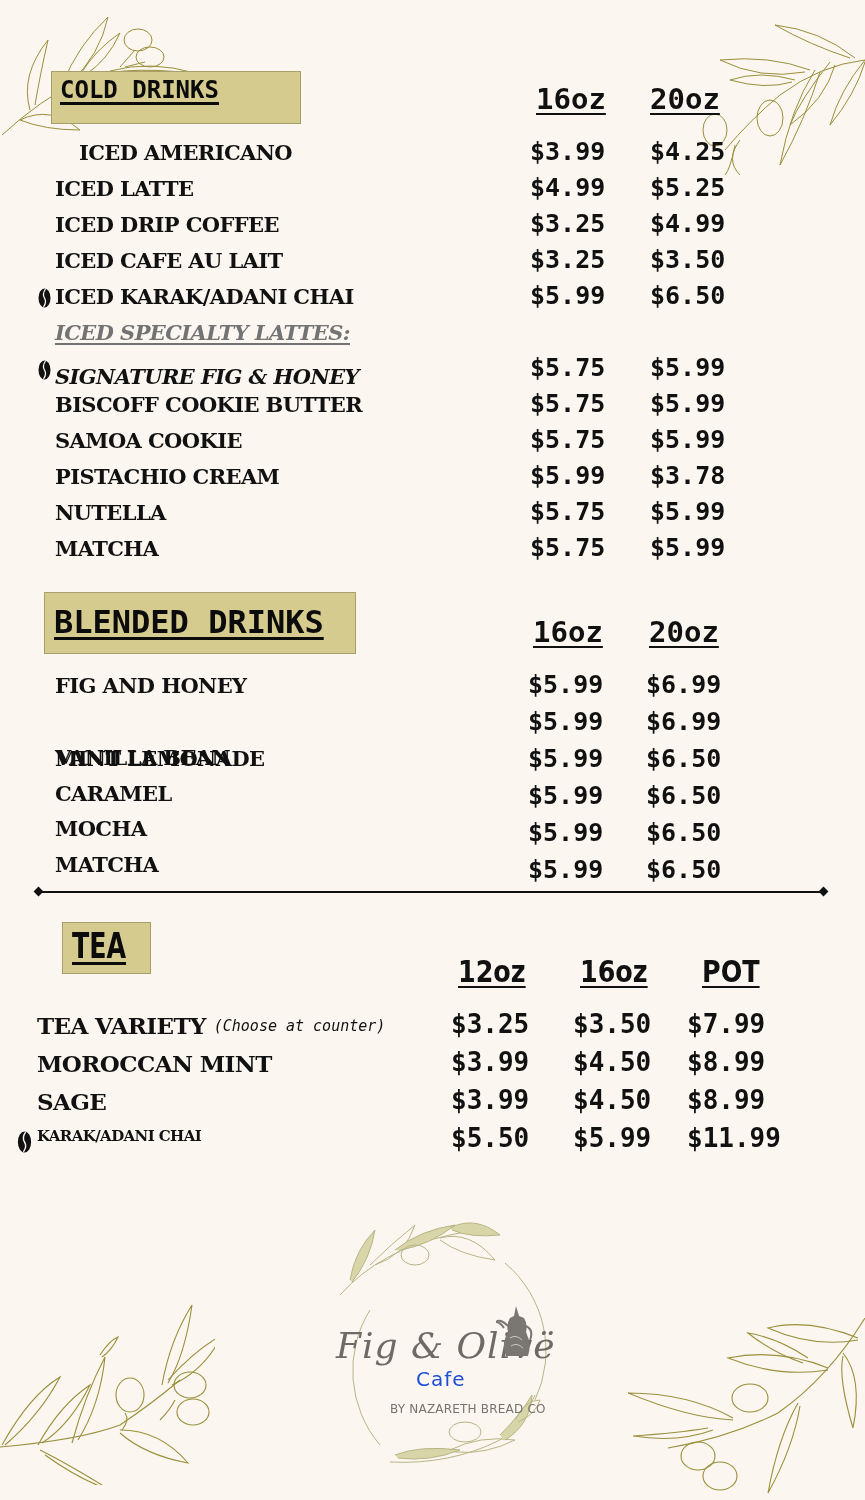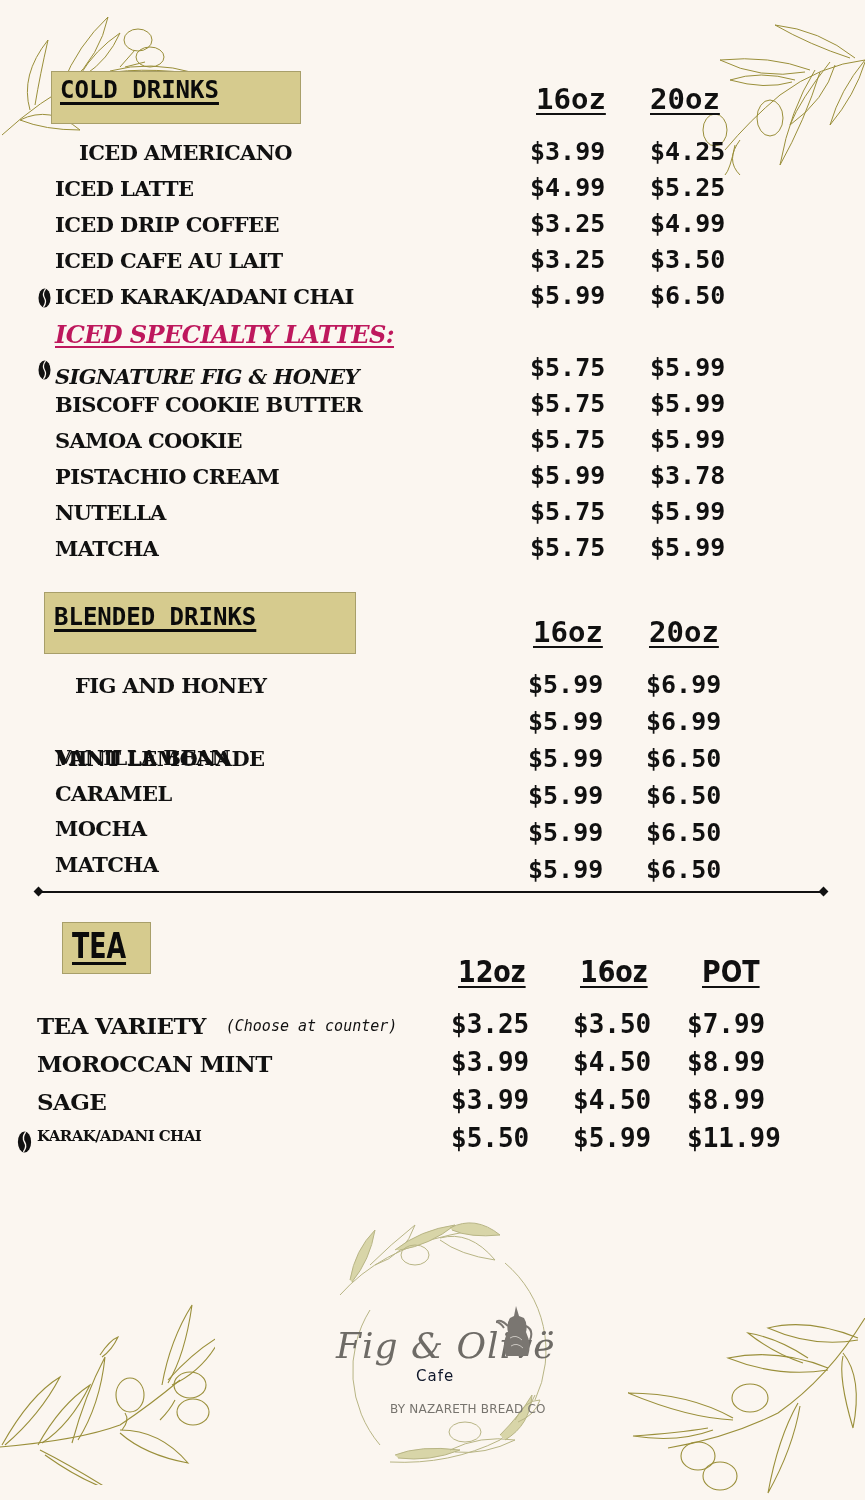--- a/index.html
+++ b/index.html
@@ -38,43 +38,43 @@
   .item {
     position: absolute; font-family: "DejaVu Serif", serif; font-weight: bold;
     font-size: 21px; white-space: nowrap; letter-spacing: -0.6px;
   }
   .price {
     position: absolute; font-family: "DejaVu Sans Mono", monospace; font-weight: bold;
     font-size: 25px; white-space: nowrap;
   }
   .sub-hdr {
     position: absolute; font-family: "DejaVu Serif", serif; font-weight: bold; font-style: italic;
-    font-size: 24px; color: #be185d; text-decoration: underline; text-underline-offset: 3px;
+    font-size: 21px; color: #737373; text-decoration: underline; text-underline-offset: 3px;
     white-space: nowrap; letter-spacing: -0.6px;
   }
   .note {
     font-family: "DejaVu Sans Mono", monospace; font-style: italic; font-weight: normal;
-    font-size: 15px; letter-spacing: 0; margin-left: 20px; vertical-align: 3px;
+    font-size: 15px; letter-spacing: 0; margin-left: 8px; vertical-align: 3px;
   }
   .bean {
     position: absolute; width: 13px; height: 20px;
   }
   .divider {
     position: absolute; left: 38px; top: 891px; width: 788px; height: 2px; background: #111;
   }
   .diamond {
     position: absolute; width: 7px; height: 7px; background: #111; transform: rotate(45deg);
   }
   .logo-name {
     position: absolute; font-family: "DejaVu Serif", serif; color: #6e6b66;
     font-size: 36px; font-style: italic; white-space: nowrap; letter-spacing: 1px;
   }
   .logo-cafe {
-    position: absolute; font-family: "DejaVu Sans", sans-serif; color: #0f172a;
-    font-size: 15px; white-space: nowrap; letter-spacing: 1px; text-align: center;
+    position: absolute; font-family: "DejaVu Sans", sans-serif; color: #1d4ed8;
+    font-size: 20px; white-space: nowrap; letter-spacing: 1px; text-align: center;
   }
   .logo-by {
     position: absolute; font-family: "DejaVu Sans", sans-serif; color: #77746e;
     font-size: 12px; white-space: nowrap; letter-spacing: 0.2px;
   }
 </style>
 </head>
 <body>
 
 <svg class="deco" style="left:0;top:5px" width="200" height="135" viewBox="0 0 200 135" fill="none" stroke="#9a8f3a" stroke-width="1">
@@ -199,27 +199,27 @@
   <div class="price" style="left:530px;top:497px;">$5.75</div>
   <div class="price" style="left:650px;top:497px;">$5.99</div>
 </div>
 <div>
   <div class="item" style="left:55px;top:536px;">MATCHA</div>
   <div class="price" style="left:530px;top:533px;">$5.75</div>
   <div class="price" style="left:650px;top:533px;">$5.99</div>
 </div>
 
 <div class="hdr-box" style="left:44px;top:592px;width:312px;height:62px;"></div>
-<div class="hdr-text" style="left:54px;top:603px;font-size:24px;">BLENDED DRINKS</div>
+<div class="hdr-text" style="left:54px;top:603px;font-size:32px;">BLENDED DRINKS</div>
 
 <div class="col-hdr" style="left:533px;top:615px;">16oz</div>
 <div class="col-hdr" style="left:649px;top:615px;">20oz</div>
 
 <div>
-  <div class="item" style="left:55px;top:673px;margin-left:20px;">FIG AND HONEY</div>
+  <div class="item" style="left:55px;top:673px;">FIG AND HONEY</div>
   <div class="price" style="left:528px;top:670px;">$5.99</div>
   <div class="price" style="left:646px;top:670px;">$6.99</div>
 </div>
 <div>
   <div class="item" style="left:55px;top:709px;margin-top:37px;">MINT LEMONADE</div>
   <div class="price" style="left:528px;top:707px;">$5.99</div>
   <div class="price" style="left:646px;top:707px;">$6.99</div>
 </div>
 <div>
   <div class="item" style="left:55px;top:745px;">VANILLA BEAN</div>

